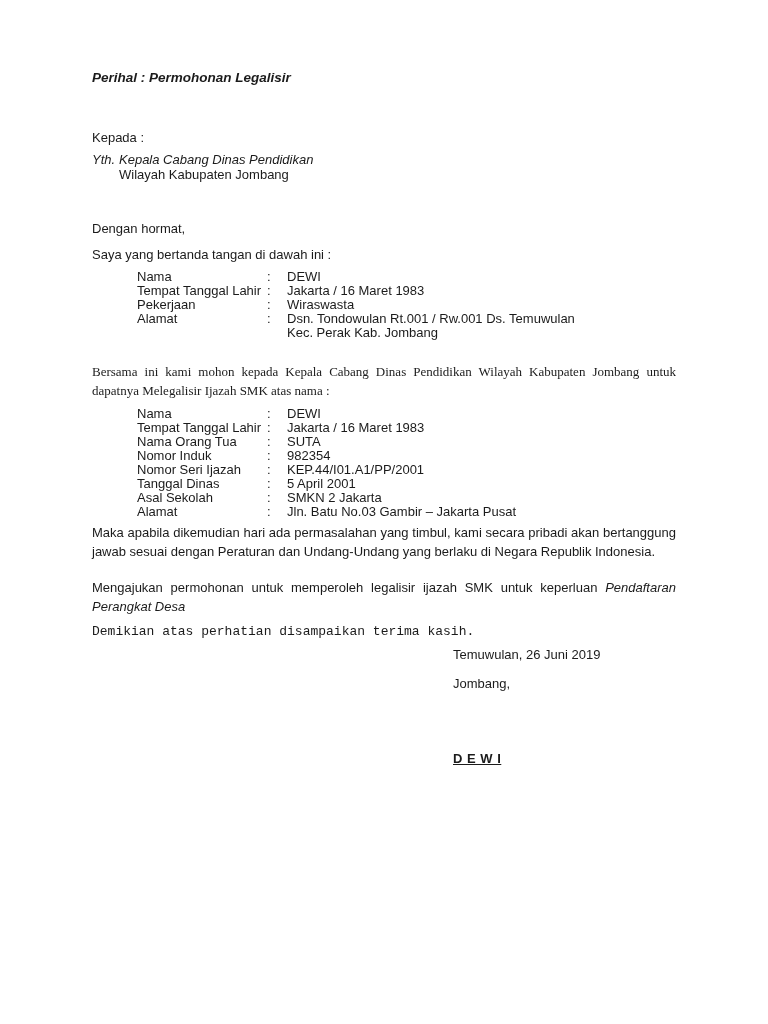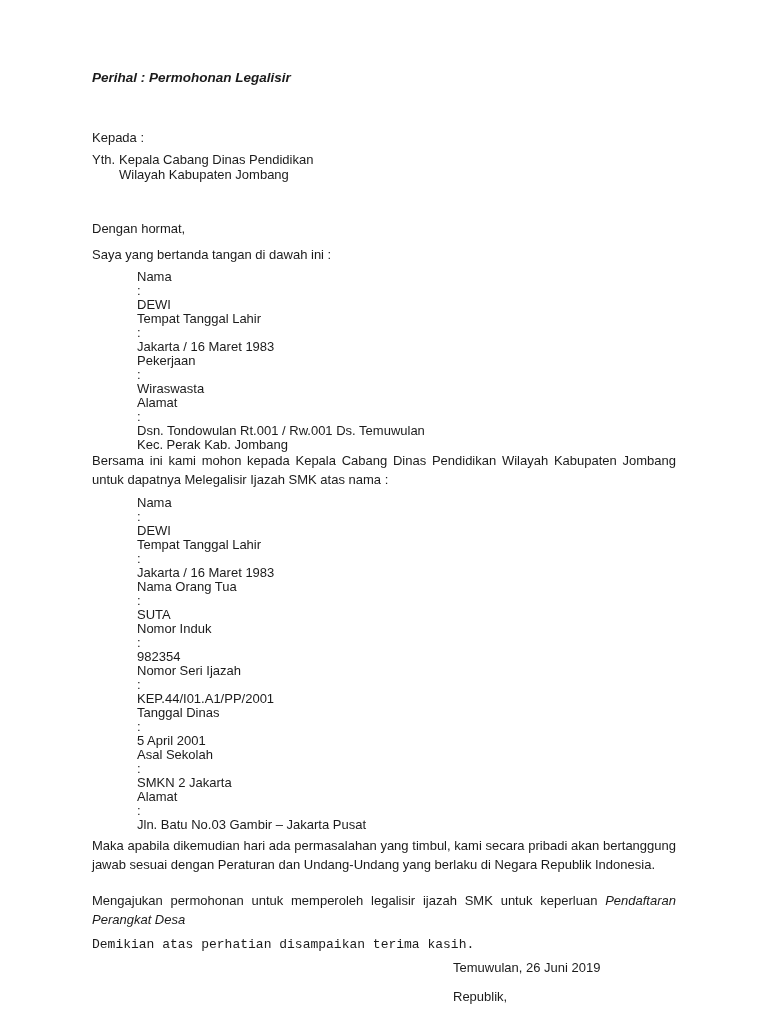--- a/index.html
+++ b/index.html
@@ -16,38 +16,38 @@
   }
   .content { padding: 70px 92px 0 92px; }
   p { margin: 0; line-height: 15px; }
 
   .subject {
     font-weight: bold;
     font-style: italic;
     font-size: 13.5px;
   }
   .kepada { margin-top: 45px; }
-  .yth-line { margin-top: 7px; }
+  .yth-line { margin-top: 7px; font-style: italic; }
   .yth-prefix { display: inline-block; width: 27px; }
   .region-line { margin-top: 0; margin-left: 27px; }
   .salutation { margin-top: 39px; }
   .intro { margin-top: 11px; }
 
   .info-table { margin-top: 8px; margin-left: 45px; }
   .info-table.second { margin-top: 7px; }
-  .info-row { display: flex; line-height: 14px; align-items: flex-start; flex-direction: column; }
+  .info-row { display: flex; line-height: 14px; align-items: flex-start; }
   .cell-label { width: 130px; flex: none; }
   .cell-colon { width: 20px; flex: none; }
   .cell-value { flex: 1; white-space: pre-line; }
 
   .para {
     text-align: justify;
     line-height: 18.5px;
   }
-  .request-para { margin-top: 0; }
+  .request-para { margin-top: 23px; font-family: Liberation Serif, serif; }
   .purpose-para { margin-top: 18px; }
   .emphasis { font-style: italic; }
   .disclaimer-para { margin-top: 5px; }
   .closing-line { margin-top: 8px; font-family: Liberation Mono, monospace; }
 
   .signature-block { margin-left: 361px; }
   .place-date { margin-top: 8px; }
   .role { margin-top: 14px; }
   .sig-name {
     margin-top: 60px;
@@ -141,18 +141,18 @@
     </div>
 
     <p class="para disclaimer-para">Maka apabila dikemudian hari ada permasalahan yang timbul, kami secara pribadi akan bertanggung jawab sesuai dengan Peraturan dan Undang-Undang yang berlaku di Negara Republik Indonesia.</p>
 
     <p class="para purpose-para"><span>Mengajukan permohonan untuk memperoleh legalisir ijazah SMK untuk keperluan </span><span class="emphasis">Pendaftaran Perangkat Desa</span></p>
 
     <p class="closing-line">Demikian atas perhatian disampaikan terima kasih.</p>
 
     <div class="signature-block">
       <p class="place-date">Temuwulan, 26 Juni 2019</p>
-      <p class="role">Republik,</p>
+      <p class="role">Jombang,</p>
       <p class="sig-name">D E W I</p>
     </div>
 
   </div>
 </div>
 
 </body></html>

